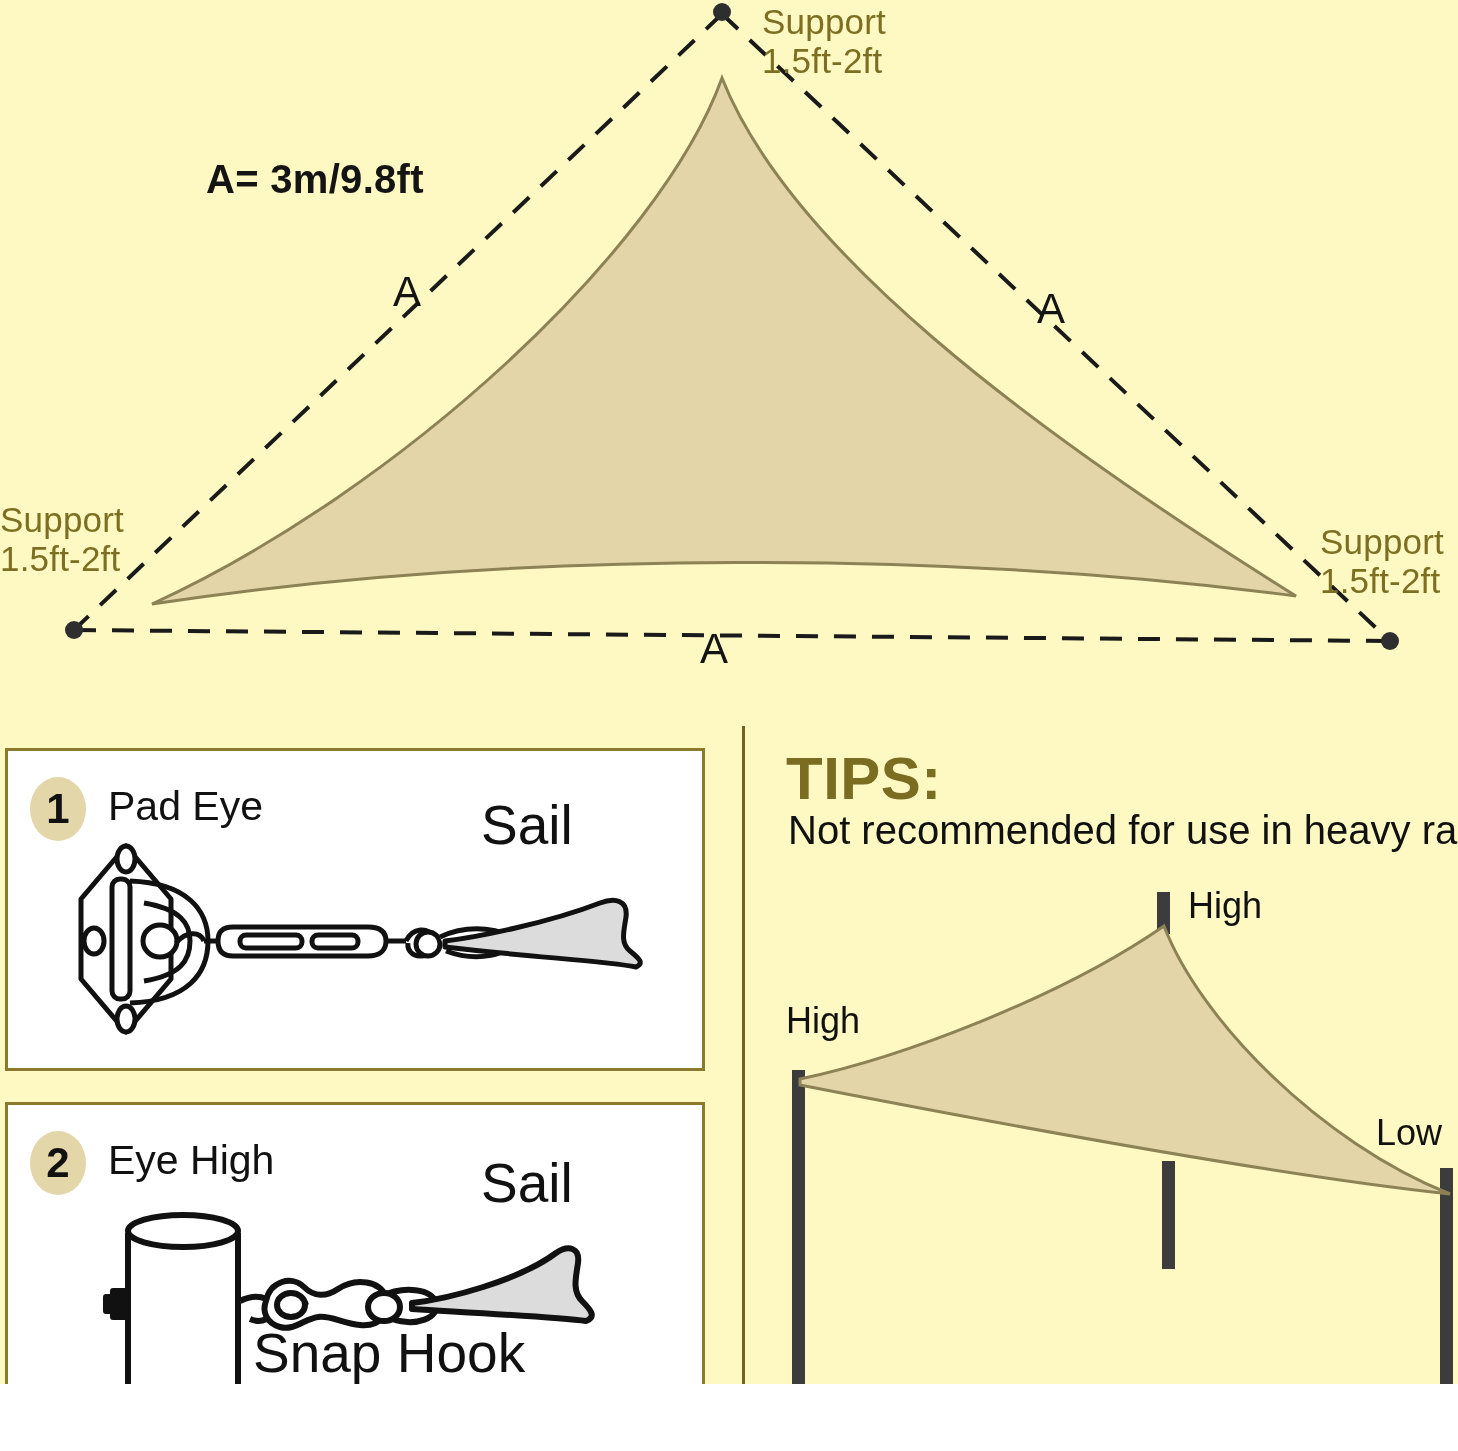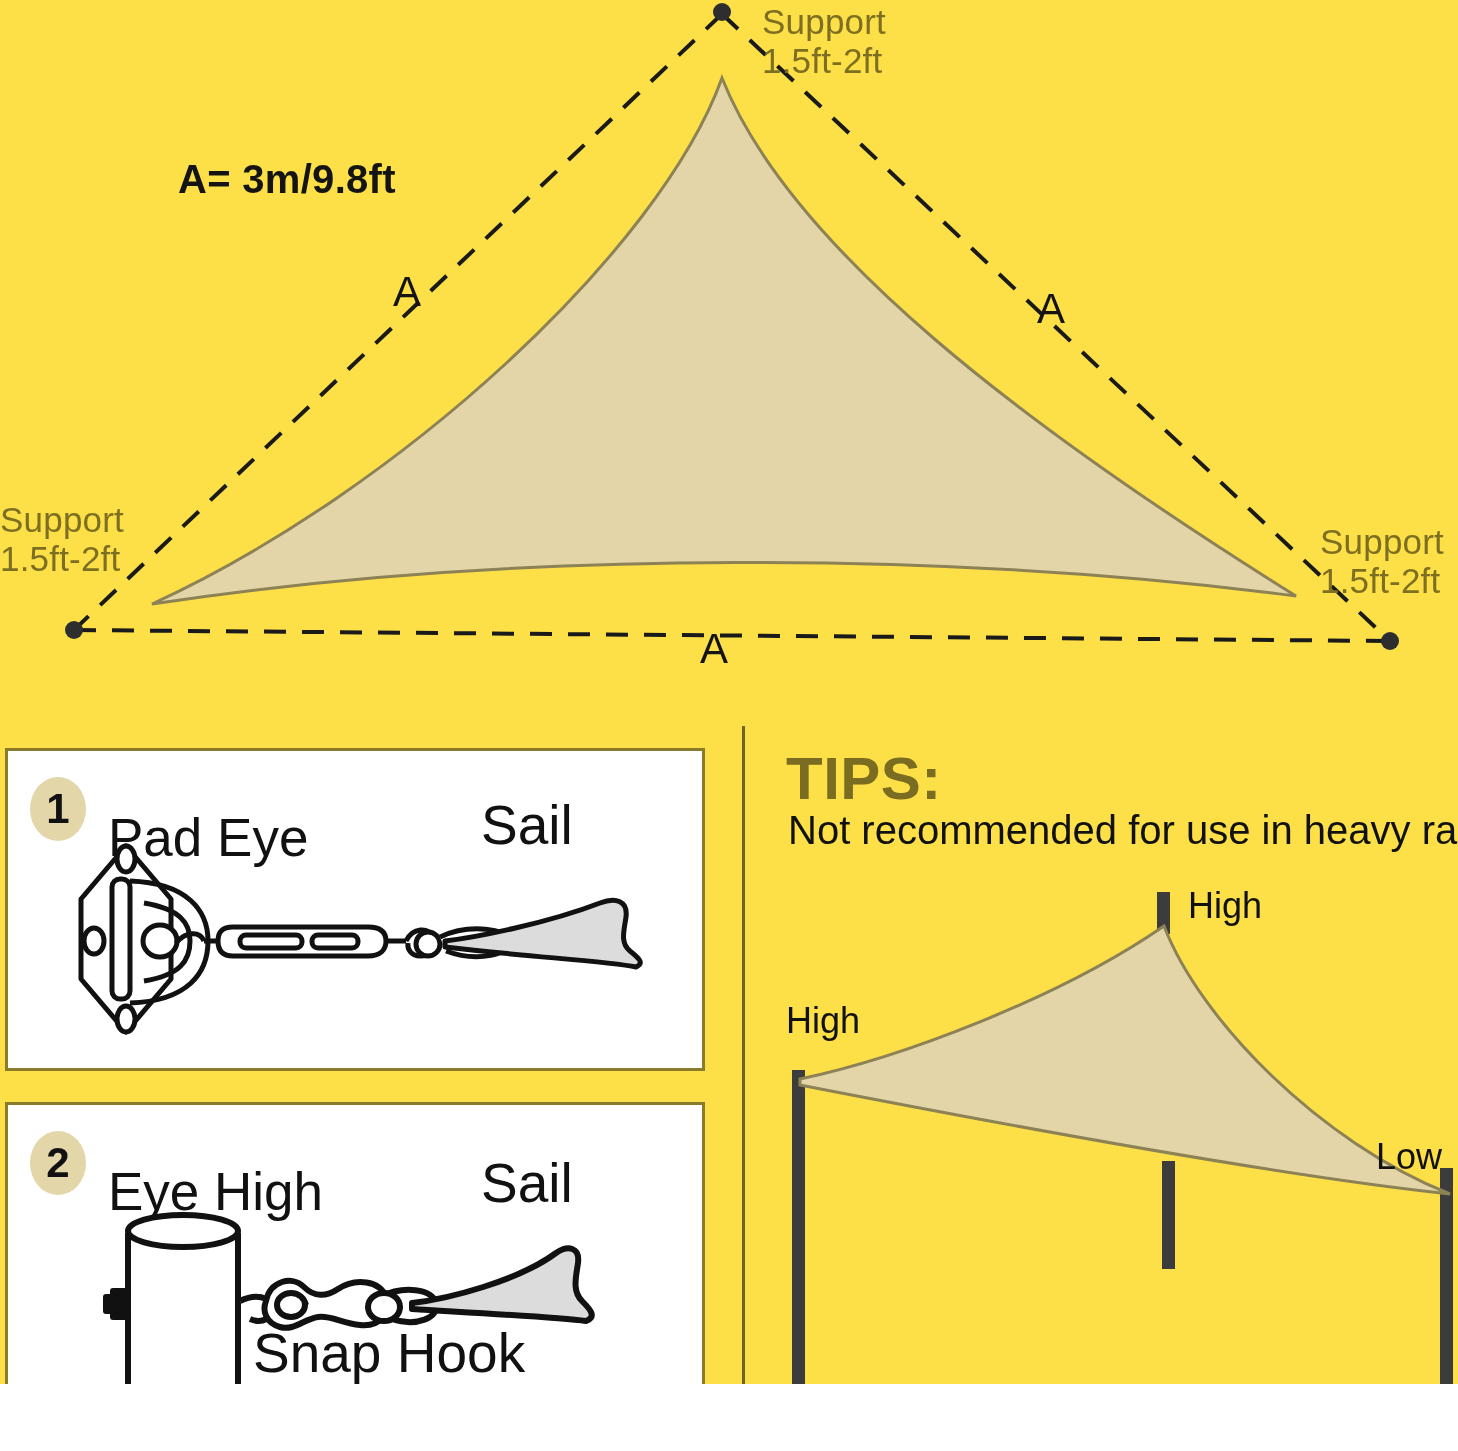--- a/index.html
+++ b/index.html
@@ -7,21 +7,21 @@
     padding: 0;
     background: #ffffff;
   }
   body {
     font-family: "Liberation Sans", sans-serif;
   }
   #page {
     position: relative;
     width: 1458px;
     height: 1384px;
-    background: #fde047;
+    background: #fef9c3;
     overflow: hidden;
   }
 
   
   #top-diagram {
     position: absolute;
     left: 0;
     top: 0;
     width: 1458px;
     height: 700px;
@@ -36,20 +36,21 @@
   .lbl-support {
     color: #7d6f22;
     font-size: 35px;
     letter-spacing: .2px;
   }
   .lbl-dim {
     color: #141414;
     font-size: 40px;
     font-weight: bold;
     letter-spacing: .3px;
+    margin-left: 28px;
   }
   .lbl-a {
     color: #141414;
     font-size: 42px;
   }
 
   
   #support-top   { left: 762px; top: 2px;   }
   #support-left  { left: 0px;   top: 500px; }
   #support-right { left: 1320px; top: 522px; }
@@ -81,24 +82,23 @@
     display: flex;
     align-items: center;
     justify-content: center;
     left: 22px;
     top: 26px;
   }
   .panel-title {
     position: absolute;
     left: 100px;
     top: 32px;
-    font-size: 53px;
-    color: #111111;
-    white-space: nowrap;
-    margin-top: 24px;
+    font-size: 41px;
+    color: #111111;
+    white-space: nowrap;
   }
   .panel-svg {
     position: absolute;
     left: 0;
     top: 0;
   }
   .part-label {
     position: absolute;
     font-size: 55px;
     color: #111111;
@@ -143,21 +143,21 @@
   #tips-diagram svg { display: block; }
 
   .tip-lbl {
     position: absolute;
     font-size: 36px;
     color: #111111;
     white-space: nowrap;
   }
   #tip-high-top   { left: 1188px; top: 885px; }
   #tip-high-left  { left: 786px;  top: 1000px; }
-  #tip-low-right  { left: 1376px; top: 1112px; margin-top: 24px; }
+  #tip-low-right  { left: 1376px; top: 1112px; }
 </style>
 </head>
 <body>
 
 <div id="page">
 
   <div id="top-diagram">
     <svg width="1458" height="700" viewBox="0 0 1458 700" xmlns="http://www.w3.org/2000/svg">
 
       <g stroke="#1a1a1a" stroke-width="4" fill="none" stroke-dasharray="22 16" stroke-linecap="butt">

